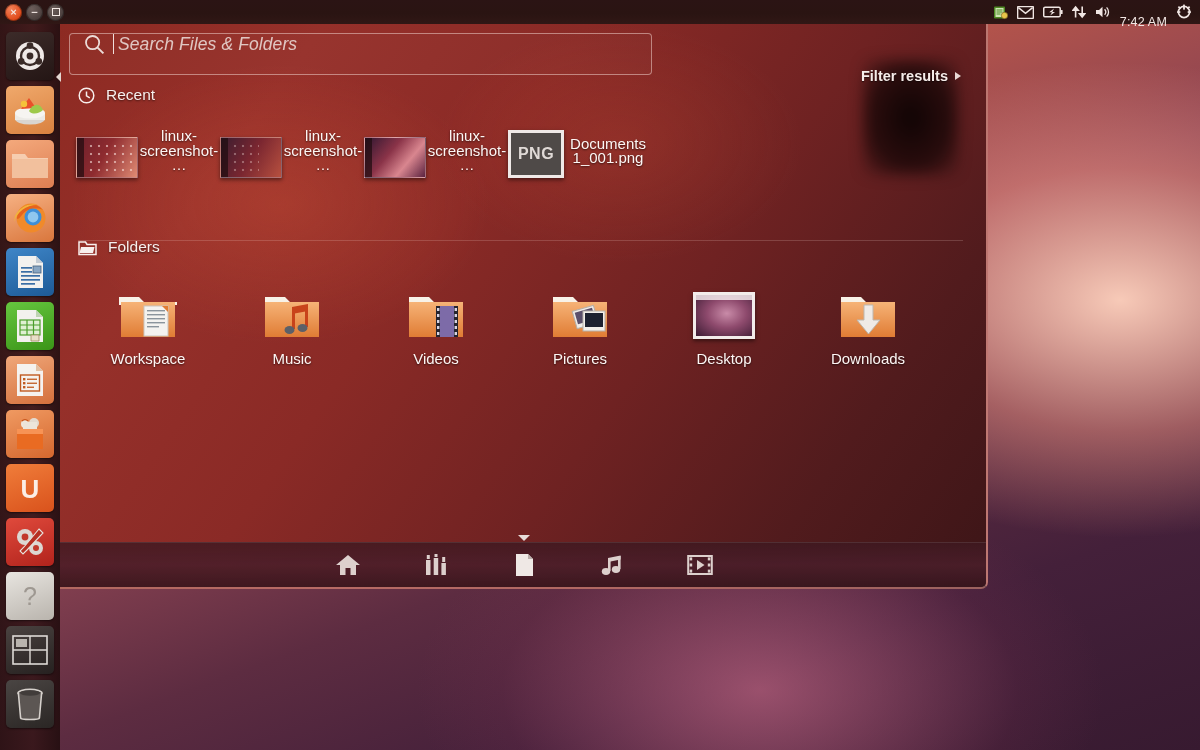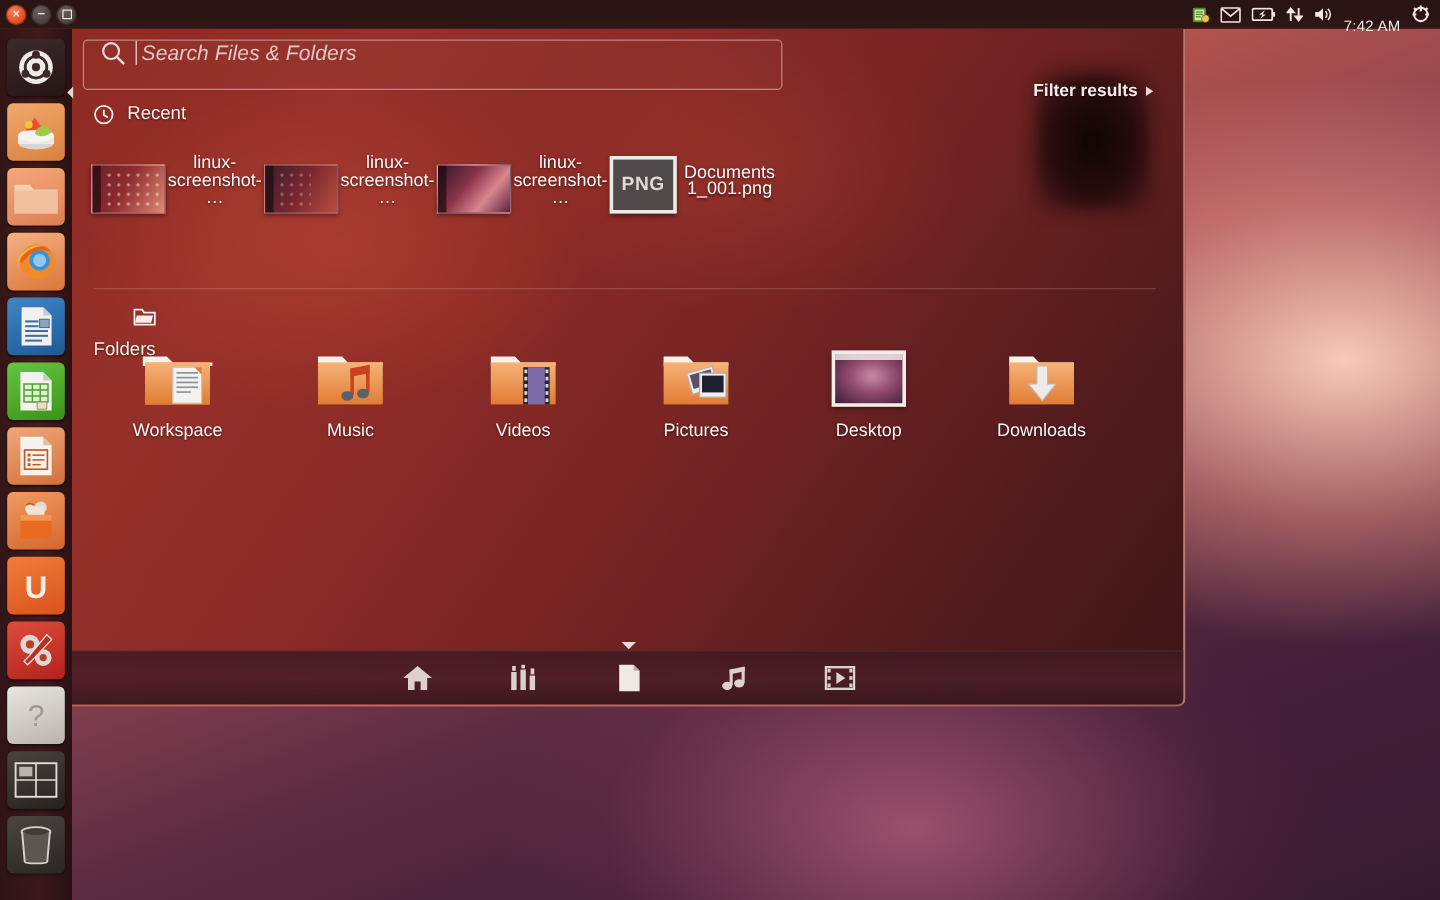--- a/index.html
+++ b/index.html
@@ -495,21 +495,21 @@
           <div class="png-thumb">
             <span>PNG</span>
           </div>
         </div>
         <div class="result-label">Documents 1_001.png</div>
       </div>
     </div>
 
     <div class="group-rule" style="top:216px;"></div>
 
-    <div class="group-header" style="top:232px;flex-direction:column;">
+    <div class="group-header" style="top:214px;">
       <svg width="19" height="16" viewBox="0 0 19 16">
         <path d="M1 2 L7.5 2 L9 4.5 L18 4.5 L18 14.5 L1 14.5 Z" fill="none" stroke="#f8efed" stroke-width="1.5"></path>
         <path d="M3 7 L16.5 7 L15 13 L1.5 13 Z" fill="#f8efed"></path>
       </svg>
       <span>Folders</span>
     </div>
 
     <div class="result-grid" style="left:16px; top:262px;">
 
       <div class="folder-cell">

